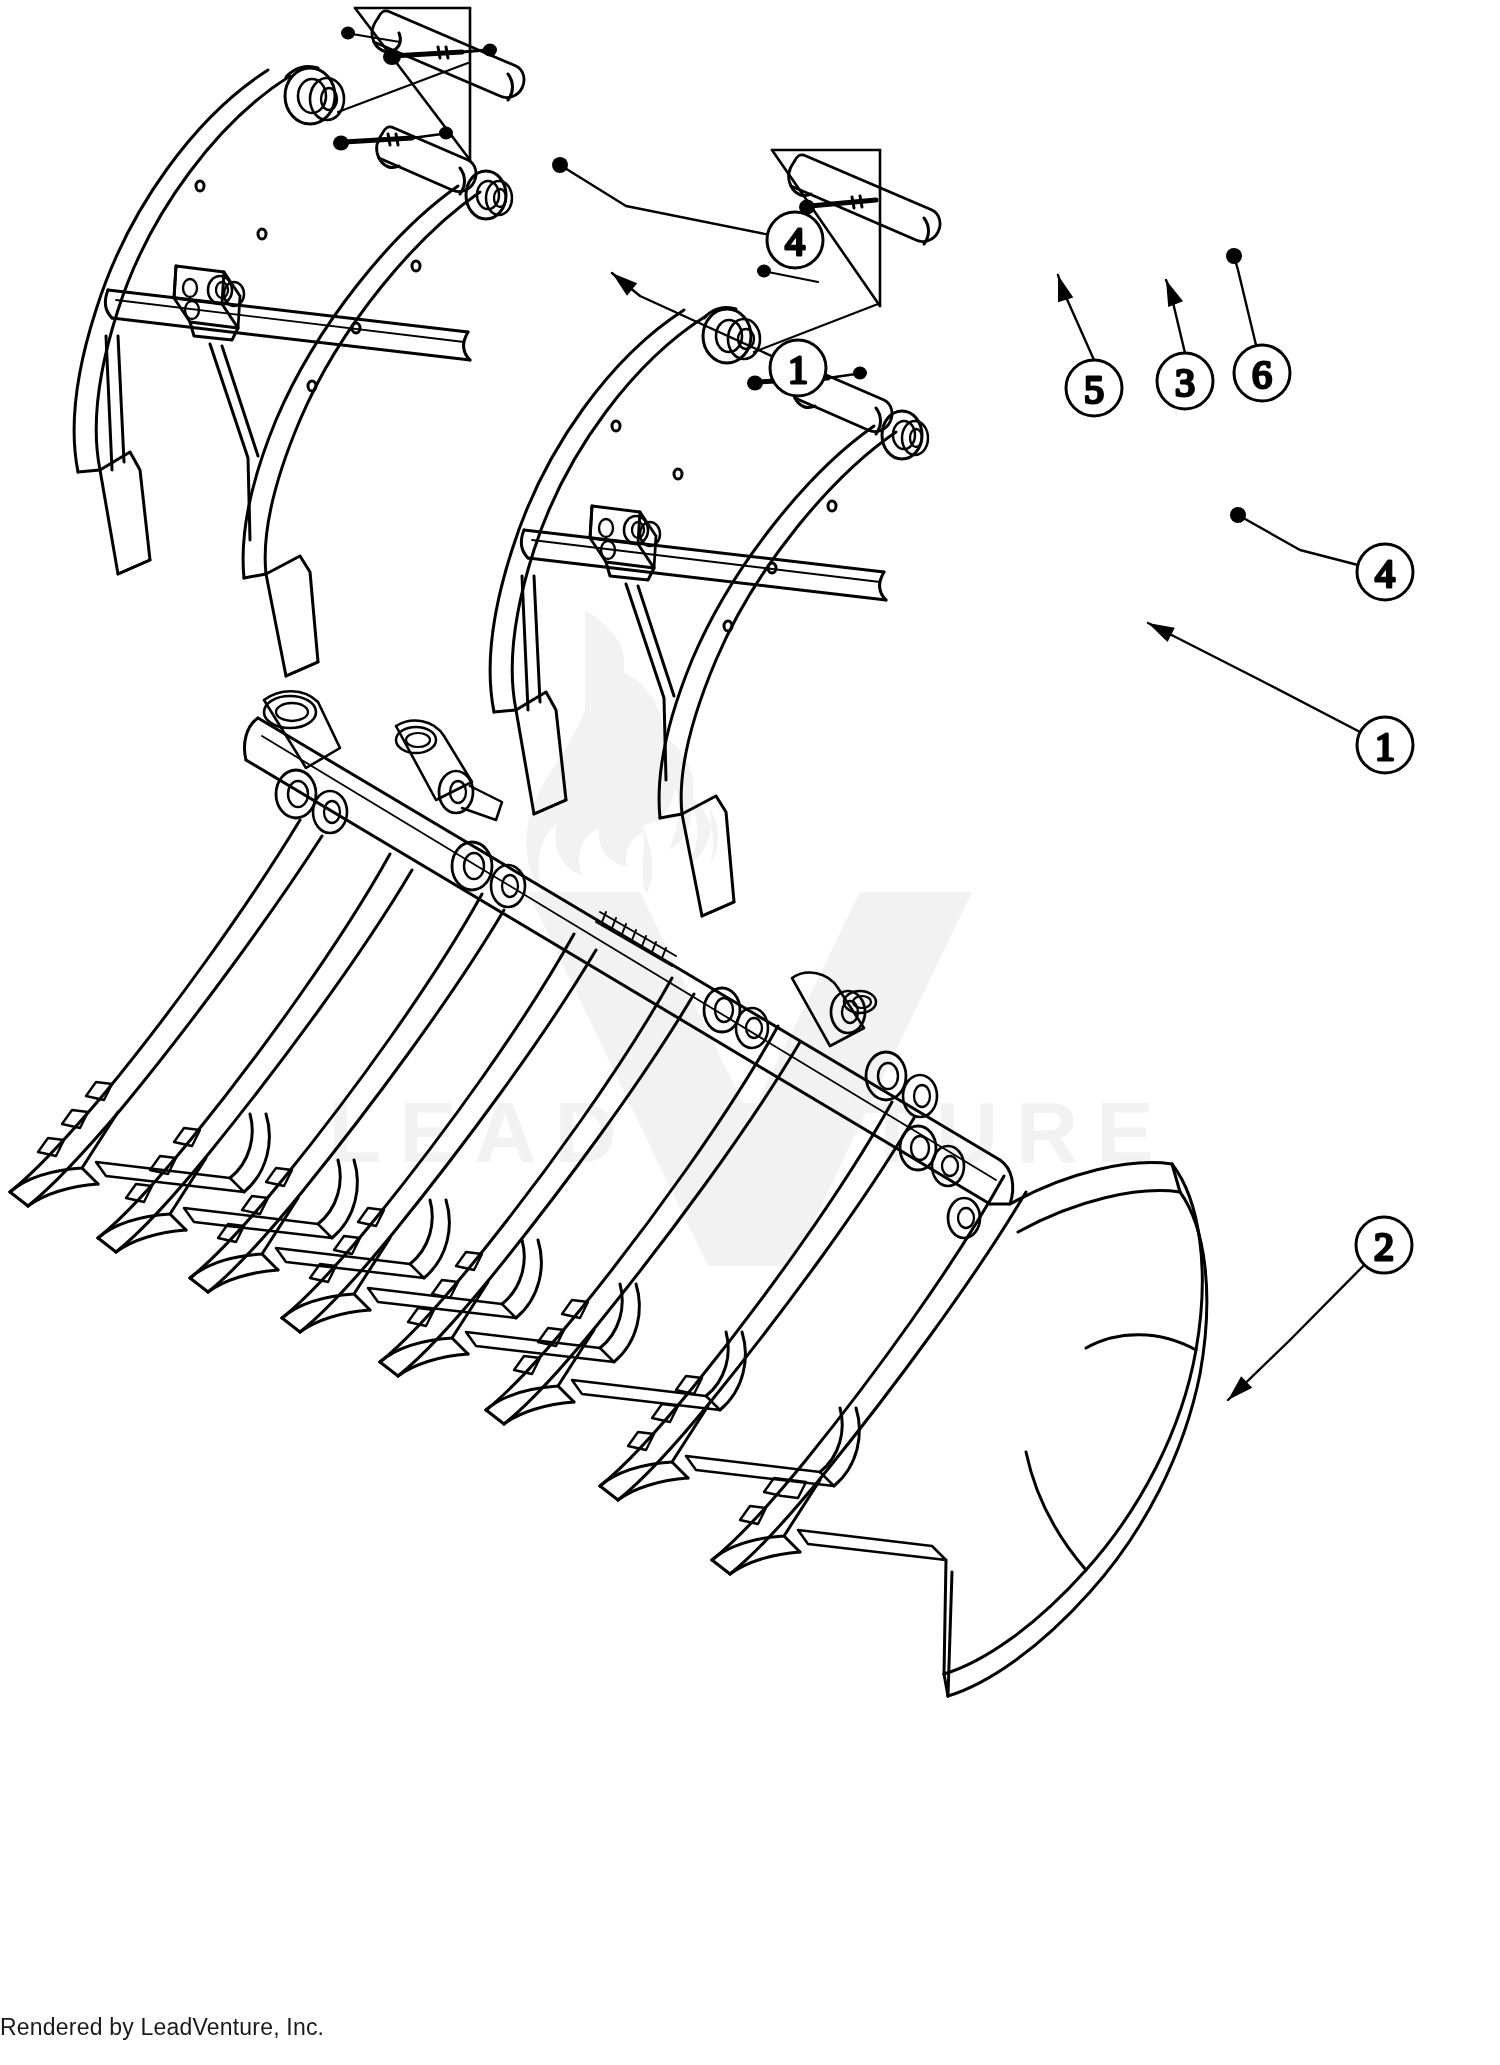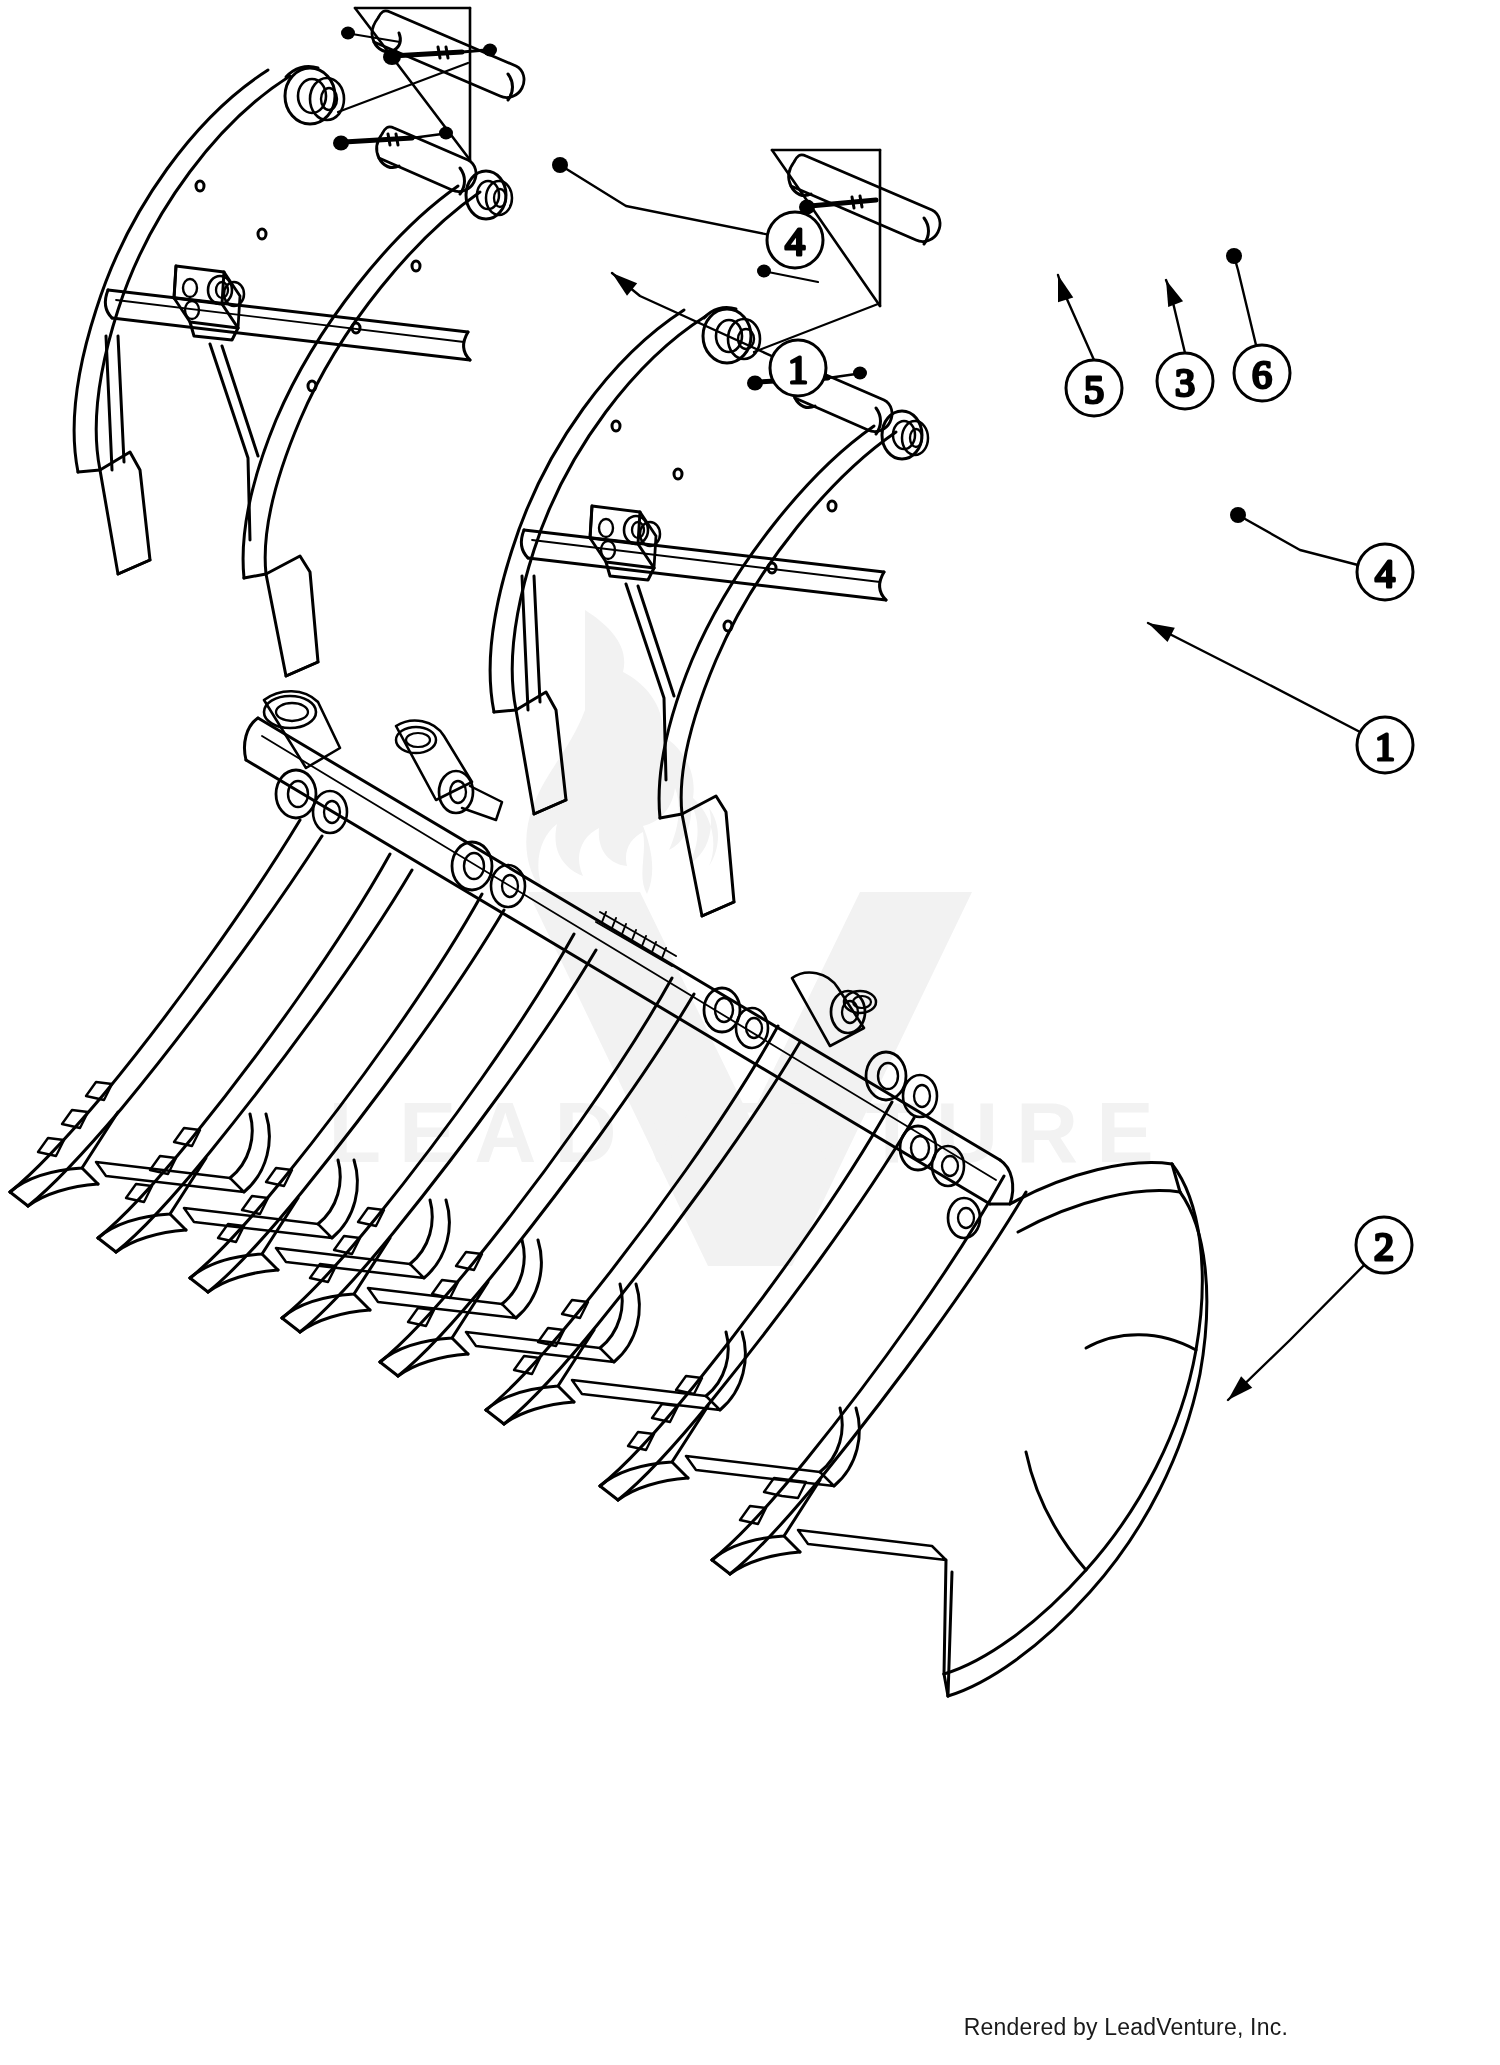--- a/index.html
+++ b/index.html
@@ -6,21 +6,21 @@
   html,body{margin:0;padding:0;background:#ffffff;}
   body{
     width:1500px;height:2065px;position:relative;overflow:hidden;
     font-family:"Liberation Sans","DejaVu Sans",sans-serif;
     -webkit-font-smoothing:antialiased;
   }
   #stage{position:absolute;left:0;top:0;width:1500px;height:2065px;}
   #stage svg{position:absolute;left:0;top:0;}
   #footer{
     position:absolute;left:0;top:2014px;width:1288px;
-    text-align:right;
+    text-align:left;
     font-family:"Liberation Sans","DejaVu Sans",sans-serif;
     font-size:23px;color:#1a1a1a;letter-spacing:0.2px;
   }
   .balloon-txt{
     font-family:"Liberation Serif","DejaVu Serif",serif;
     font-size:40px;font-weight:400;fill:#000;
     text-anchor:middle;dominant-baseline:central;
   }
 </style>
 </head>

